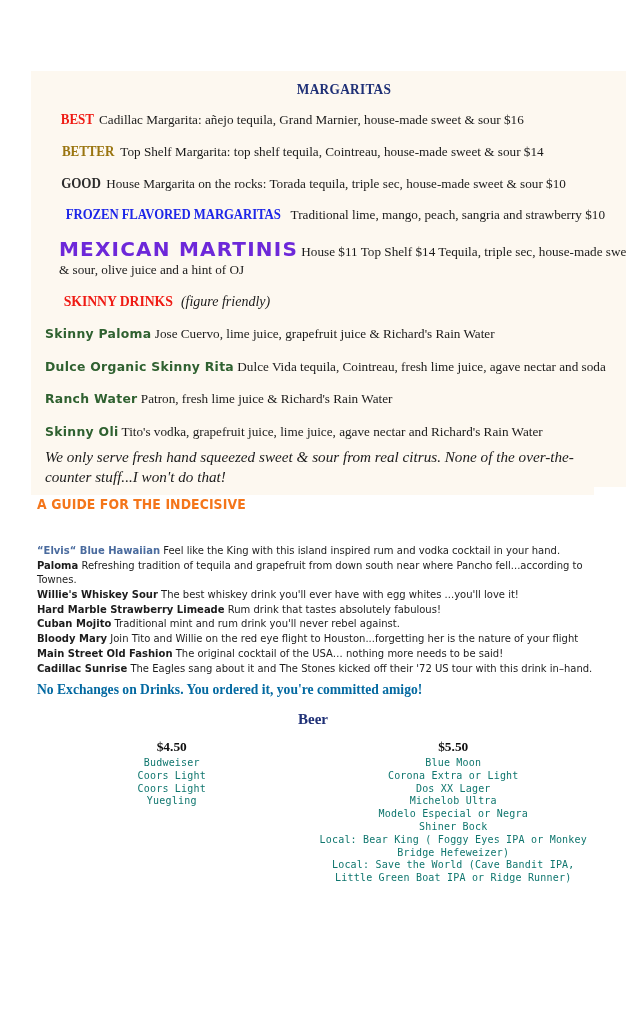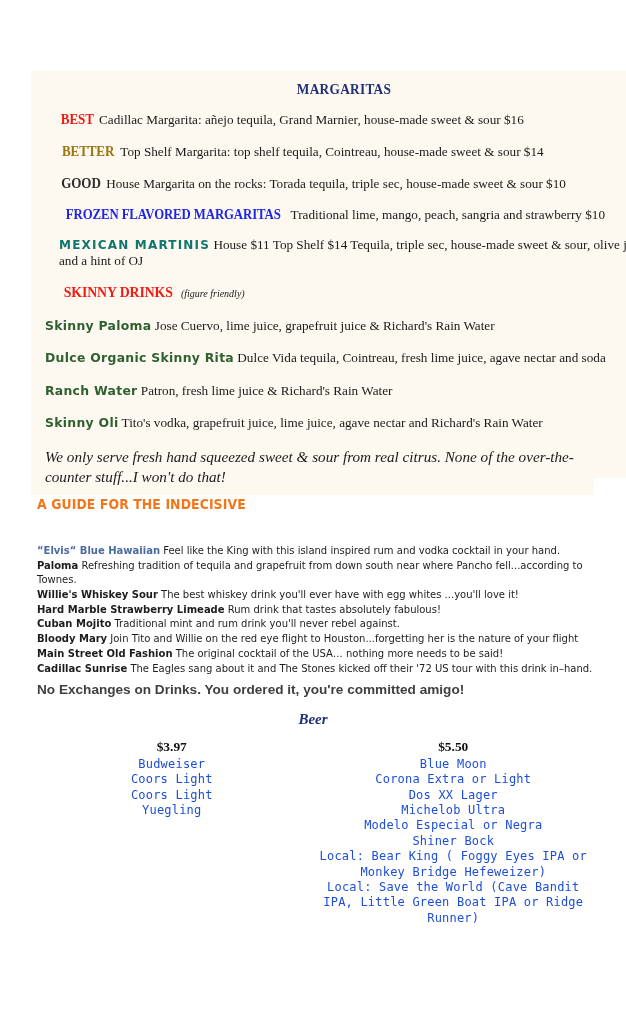--- a/index.html
+++ b/index.html
@@ -69,30 +69,30 @@
     font-weight: bold;
     letter-spacing: -0.1px;
   }
   .lbl-best   { color: #ef1b14; font-size: 14.5px; transform: scaleX(0.9); display:inline-block; }
   .lbl-better { color: #9a7510; font-size: 14.5px; transform: scaleX(0.9); display:inline-block; }
   .lbl-good   { color: #2d2d2d; font-size: 14.5px; transform: scaleX(0.9); display:inline-block; }
   .lbl-frozen { color: #1d26e8; font-size: 13.6px; transform: scaleX(0.94); display:inline-block; }
   .lbl-skinnyhead { color: #ef1b14; font-size: 15px; transform: scaleX(0.92); display:inline-block;}
 
   .lbl-mexican {
-    color: #0f766e;
+    color: #6d28d9;
     font-family: "DejaVu Sans", sans-serif;
     font-weight: bold;
-    font-size: 12px;
+    font-size: 20px;
     letter-spacing: 1.2px;
     display: inline-block;
   }
   .figfriendly {
     font-style: italic;
-    font-size: 10px;
+    font-size: 14px;
     color: #1a1a1a;
     font-family: "Liberation Serif", serif;
   }
 
   .skinny-row {
     font-family: "Liberation Serif", serif;
     font-size: 13.2px;
     color: #1a1a1a;
     margin: 0 0 16px 6px;
     line-height: 1.25;
@@ -145,36 +145,35 @@
   }
   .guide-list .gname-elvis {
     font-weight: bold;
     color: #4a6b9e;
   }
 
   .noexch {
     position: absolute;
     left: 37px;
     top: 682px;
-    font-family: Liberation Sans, sans-serif;
+    font-family: Liberation Serif, serif;
     font-weight: bold;
     font-size: 13.6px;
-    color: #404040;
+    color: #0369a1;
   }
 
   
   .beer-title {
     position: absolute;
     left: 0;
     top: 711px;
     width: 626px;
     text-align: center;
     font-family: "Liberation Serif", serif;
     font-weight: bold;
-    font-style: italic;
     font-size: 15px;
     color: #1f3076;
   }
   .beer-cols {
     position: absolute;
     left: 31px;
     top: 739px;
     width: 563px;
     display: flex;
   }
@@ -184,23 +183,23 @@
   }
   .beer-price {
     font-family: "Liberation Serif", serif;
     font-weight: bold;
     font-size: 13.4px;
     color: #101010;
     margin-bottom: 2px;
   }
   .beer-item {
     font-family: "DejaVu Sans Mono", monospace;
-    font-size: 12px;
+    font-size: 10px;
     line-height: 1.28;
-    color: #1d4ed8;
+    color: #0f766e;
     letter-spacing: 0.2px;
   }
   .beer-col-left .beer-item { }
   .beer-col-right { }
 </style>
 </head>
 <body>
 
 <div class="page">
 
@@ -299,21 +298,21 @@
       <span>The Eagles sang about it and The Stones kicked off their '72 US tour with this drink in–hand.</span>
     </div>
   </div>
 
   <div class="noexch">No Exchanges on Drinks. You ordered it, you're committed amigo!</div>
 
   <div class="beer-title">Beer</div>
 
   <div class="beer-cols">
     <div class="beer-col beer-col-left">
-      <div class="beer-price">$3.97</div>
+      <div class="beer-price">$4.50</div>
       <div class="beer-item">Budweiser</div>
       <div class="beer-item">Coors Light</div>
       <div class="beer-item">Coors Light</div>
       <div class="beer-item">Yuegling</div>
     </div>
     <div class="beer-col beer-col-right">
       <div class="beer-price">$5.50</div>
       <div class="beer-item">Blue Moon</div>
       <div class="beer-item">Corona Extra or Light</div>
       <div class="beer-item">Dos XX Lager</div>

